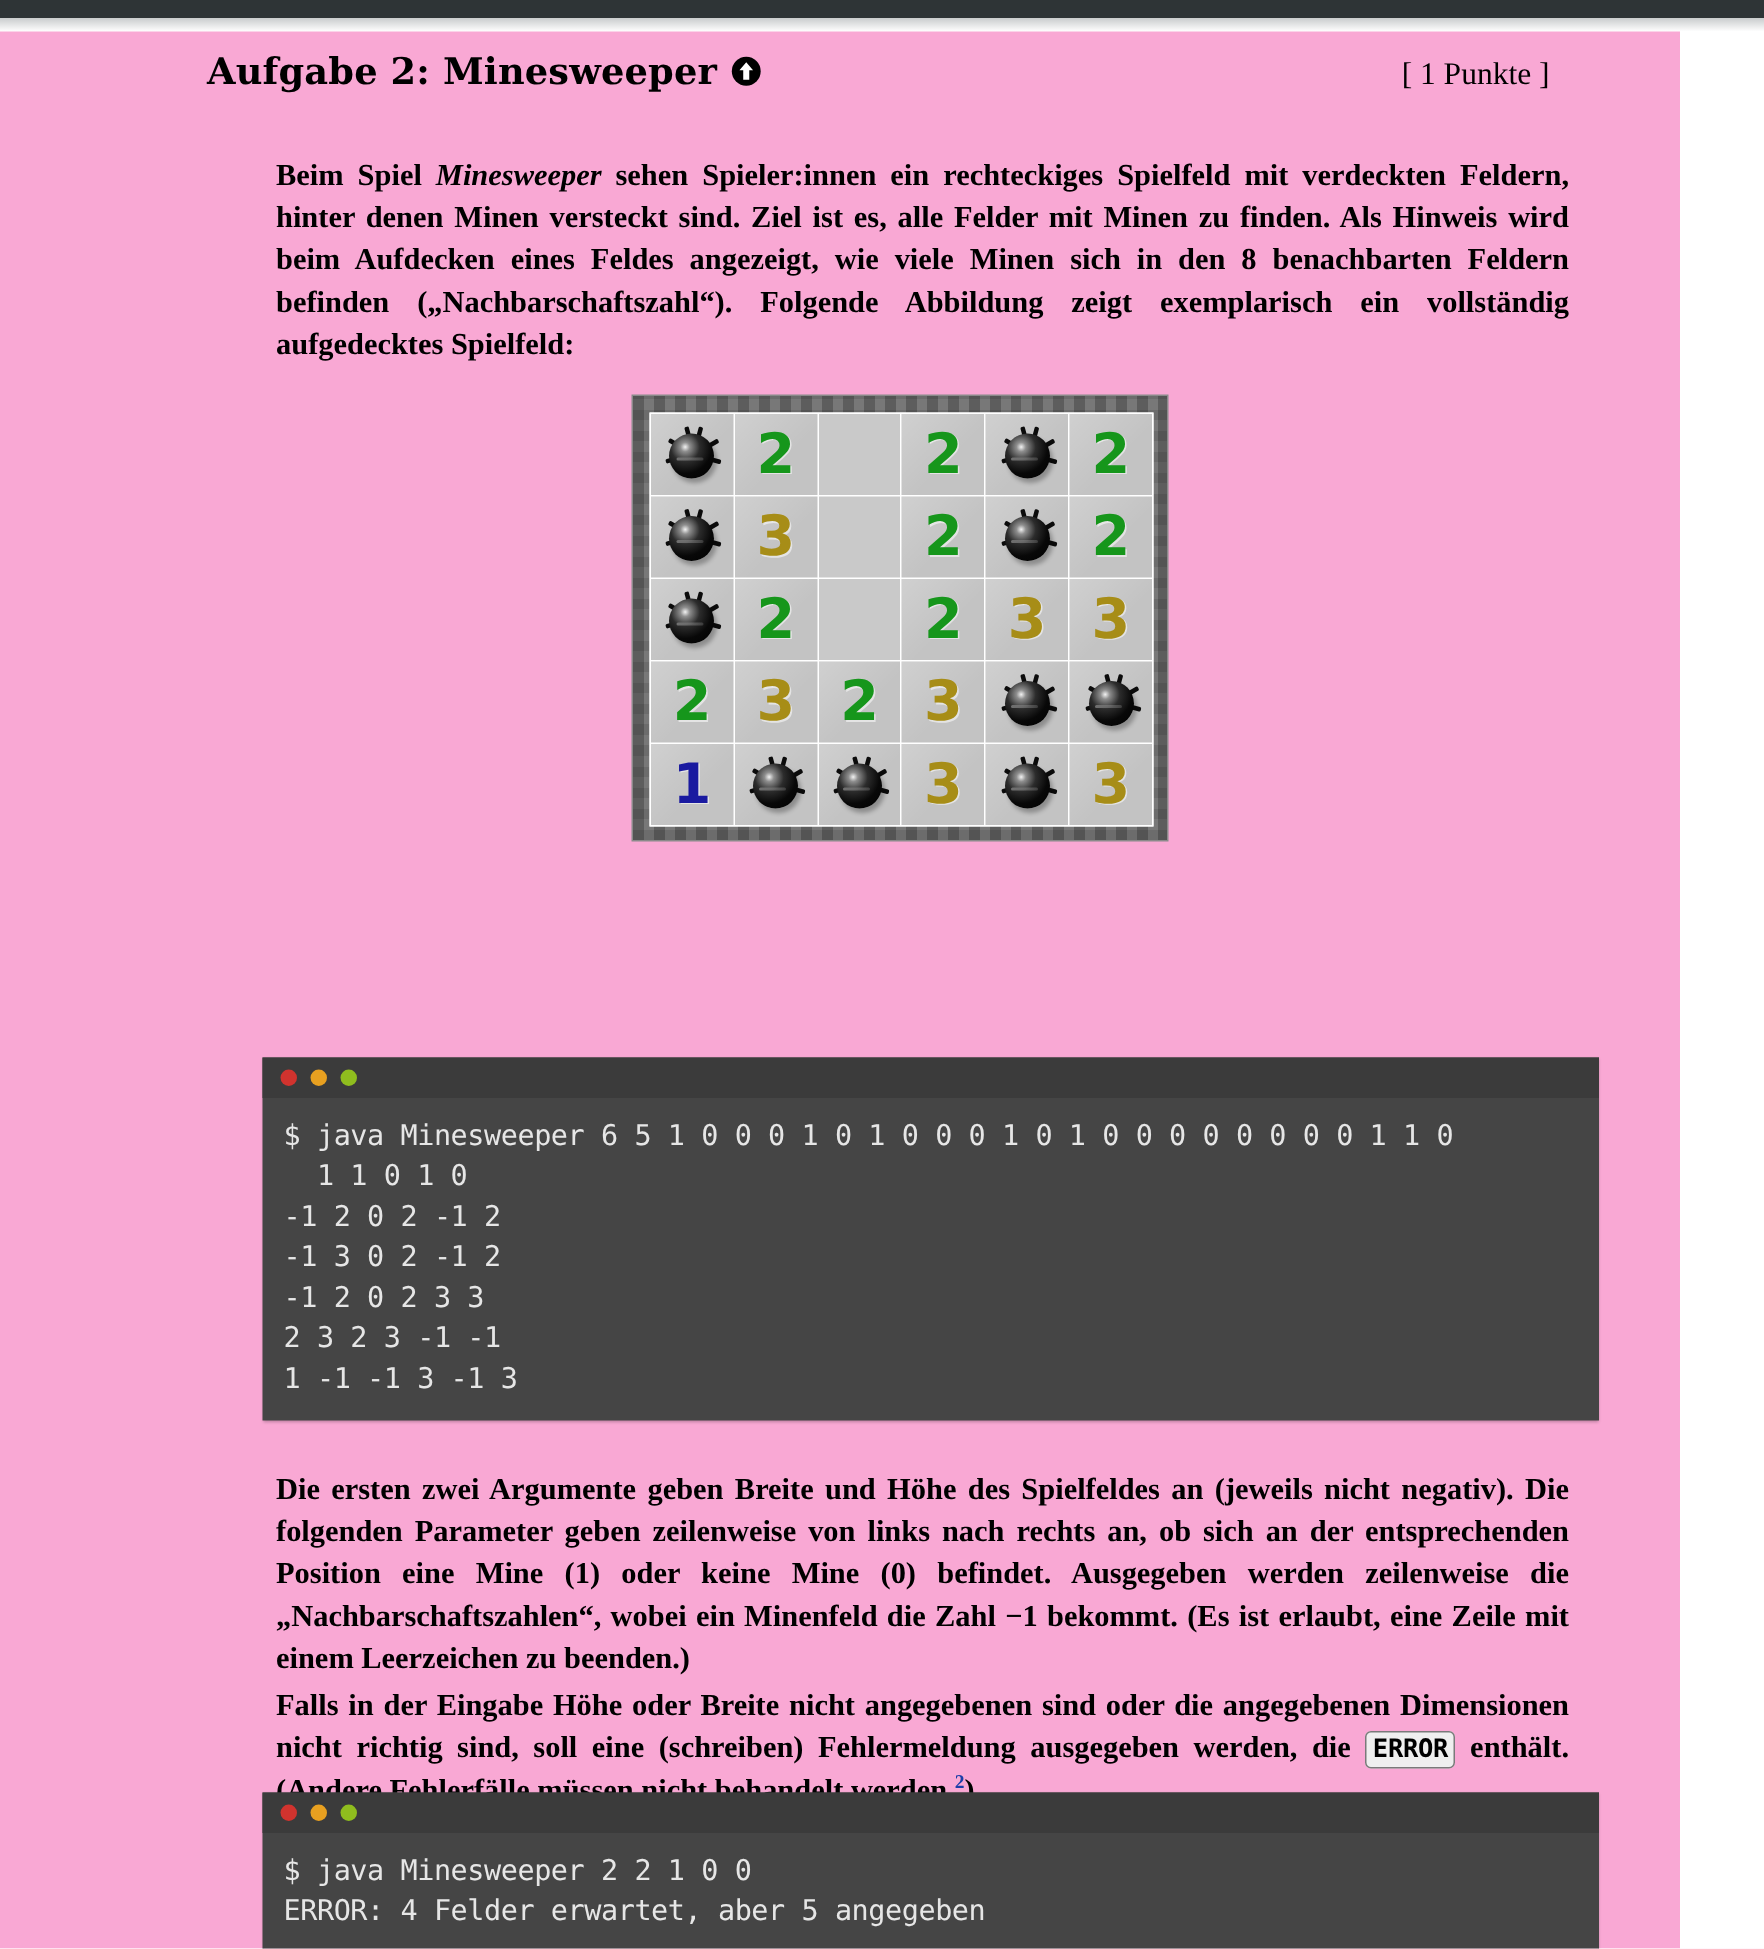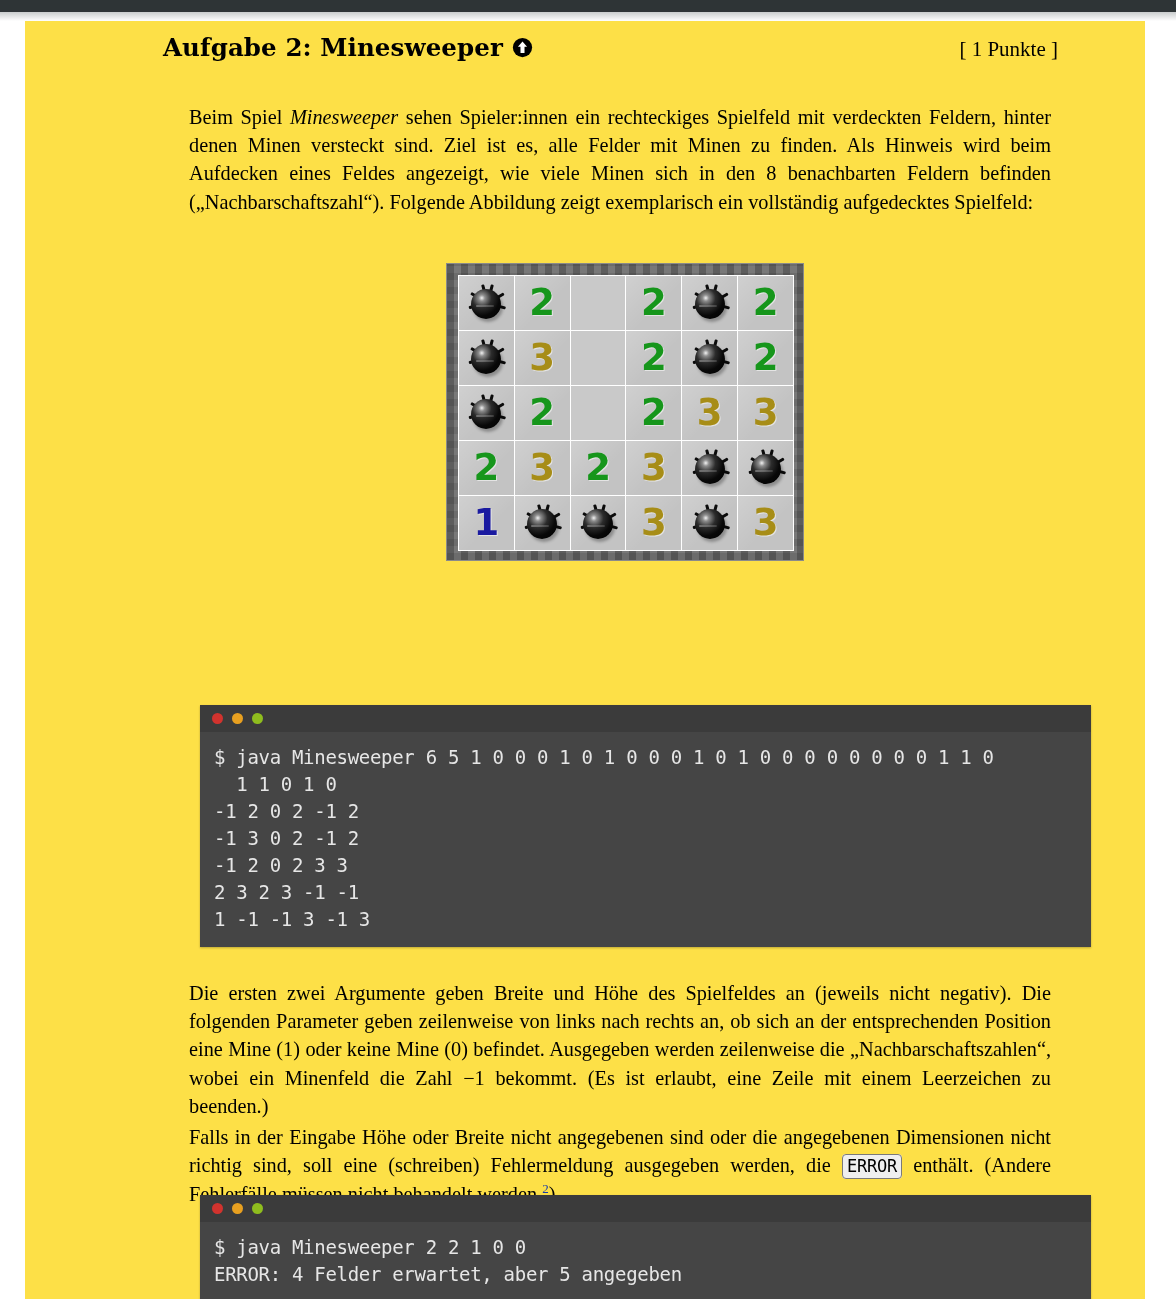--- a/index.html
+++ b/index.html
@@ -31,22 +31,21 @@
     height: 9px;
     background: linear-gradient(to bottom, #c9cccd 0%, #ffffff 100%);
   }
 
   
   .page {
     position: absolute;
     left: 0; top: 21px;
     width: 1120px;
     min-height: 1278px;
-    background: #fde047;
-    margin-left: 25px;
+    background: #f9a8d4;
   }
   .page-gutter {
     position: absolute;
     left: 1120px; top: 21px;
     width: 56px;
     height: 1278px;
     background: #ffffff;
   }
 
   
@@ -80,27 +79,28 @@
   }
   .points {
     font-family: "Liberation Serif", "DejaVu Serif", serif;
     font-size: 21px;
     white-space: nowrap;
   }
 
   
   .para {
     position: absolute;
-    left: 164px;
+    left: 184px;
     width: 862px;
     font-size: 20.3px;
     line-height: 28.1px;
     text-align: justify;
     text-justify: inter-word;
     hyphens: manual;
+    font-weight: bold;
   }
   .para i { font-style: italic; }
 
   .caption {
     position: absolute;
     left: 173px;
     width: 862px;
     text-align: center;
     font-style: italic;
     font-size: 20px;

